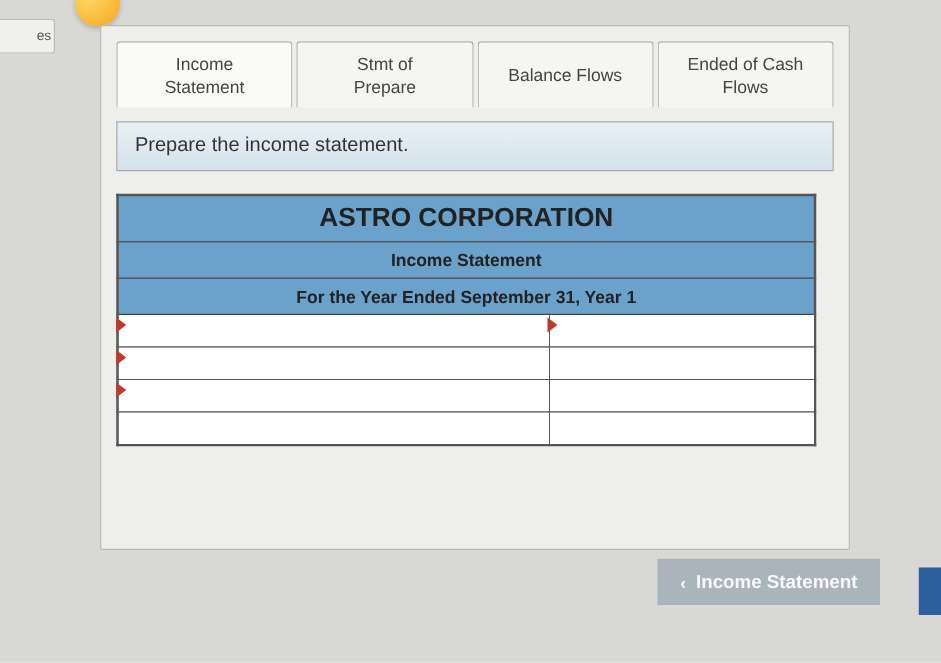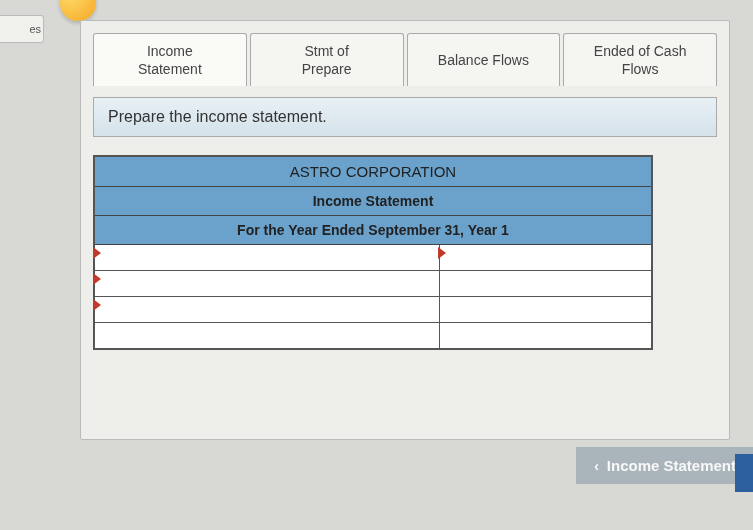--- a/index.html
+++ b/index.html
@@ -35,21 +35,21 @@
       width: 36px;
       height: 36px;
       background: radial-gradient(circle at 30% 30%, #ffd966, #f5a623);
       border-radius: 50%;
       box-shadow: 0 2px 4px rgba(0,0,0,0.2);
     }
     .main-panel {
       position: absolute;
       left: 80px;
       top: 20px;
-      width: 650px;
+      width: 600px;
       height: 420px;
       background: #eeeeea;
       border: 1px solid #bbb;
       border-radius: 2px;
     }
     .tabs {
       display: flex;
       padding: 12px 12px 0 12px;
       gap: 3px;
     }
@@ -87,22 +87,22 @@
     }
     .worksheet table {
       width: 100%;
       border-collapse: collapse;
       border: 2px solid #555;
     }
     .header-row td {
       background: #6aa2cc;
       color: #222;
       text-align: center;
-      font-weight: normal;
-      font-size: 15px;
+      font-weight: bold;
+      font-size: 21px;
       padding: 6px;
       border: 1px solid #444;
     }
     .header-row.sub td {
       font-weight: bold;
       font-size: 14px;
     }
     .input-row td {
       background: #fff;
       border: 1px solid #555;

